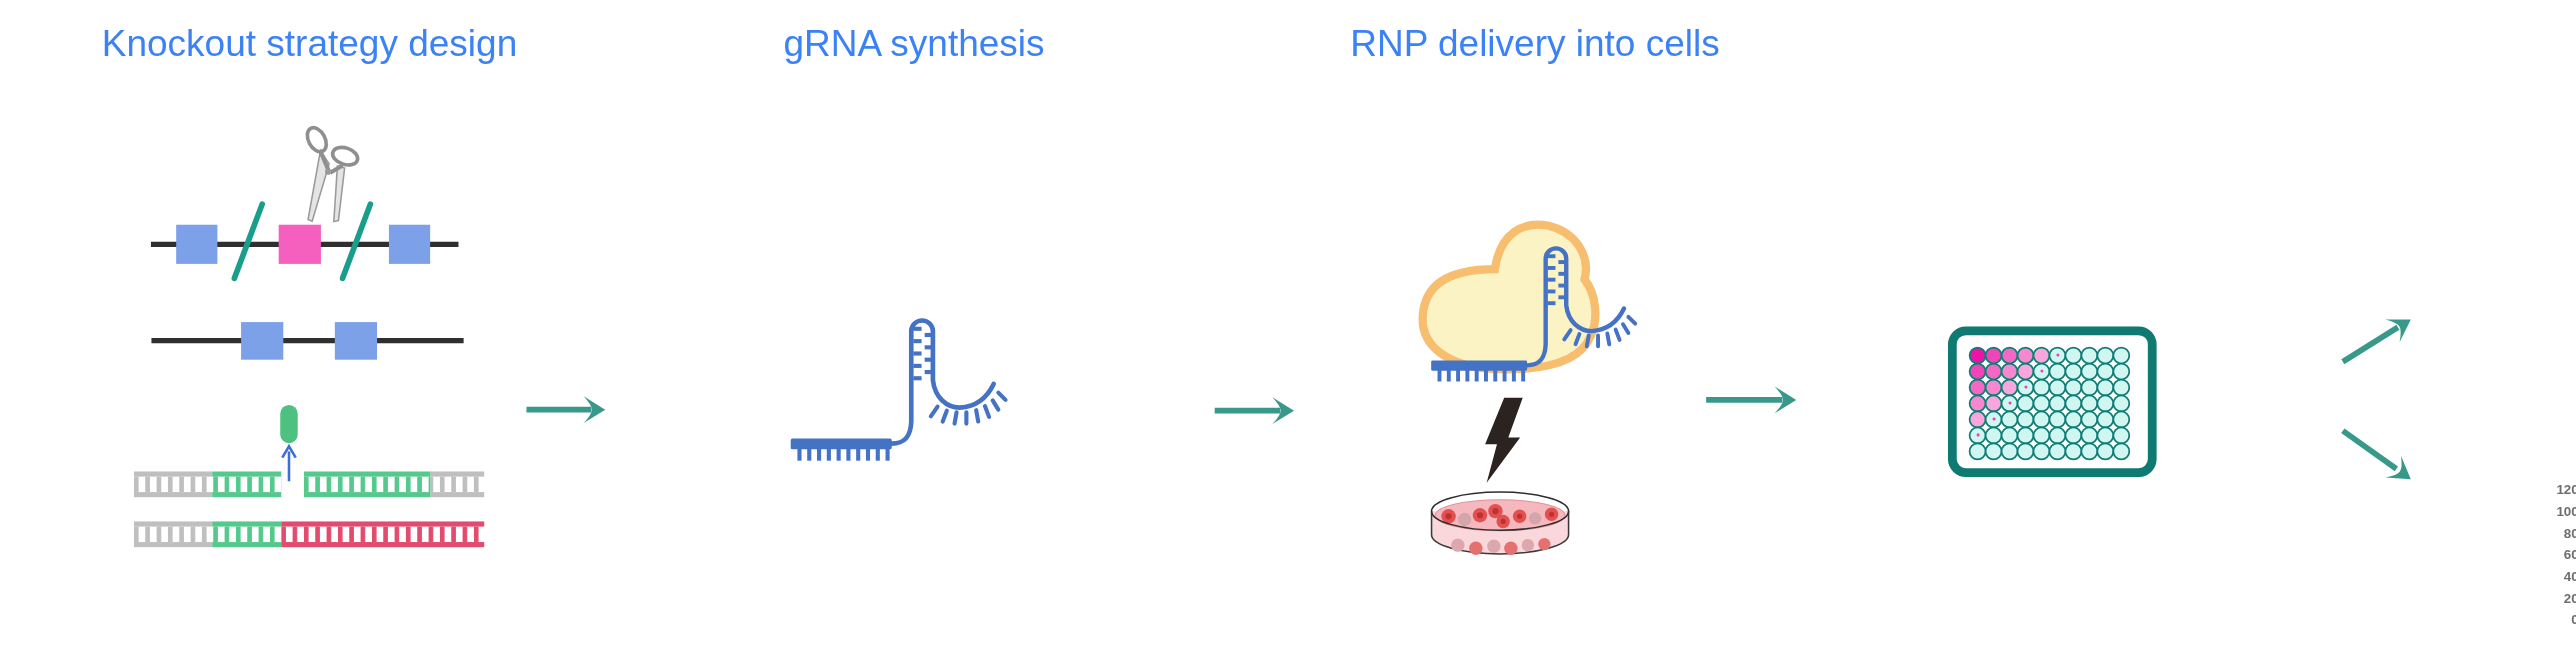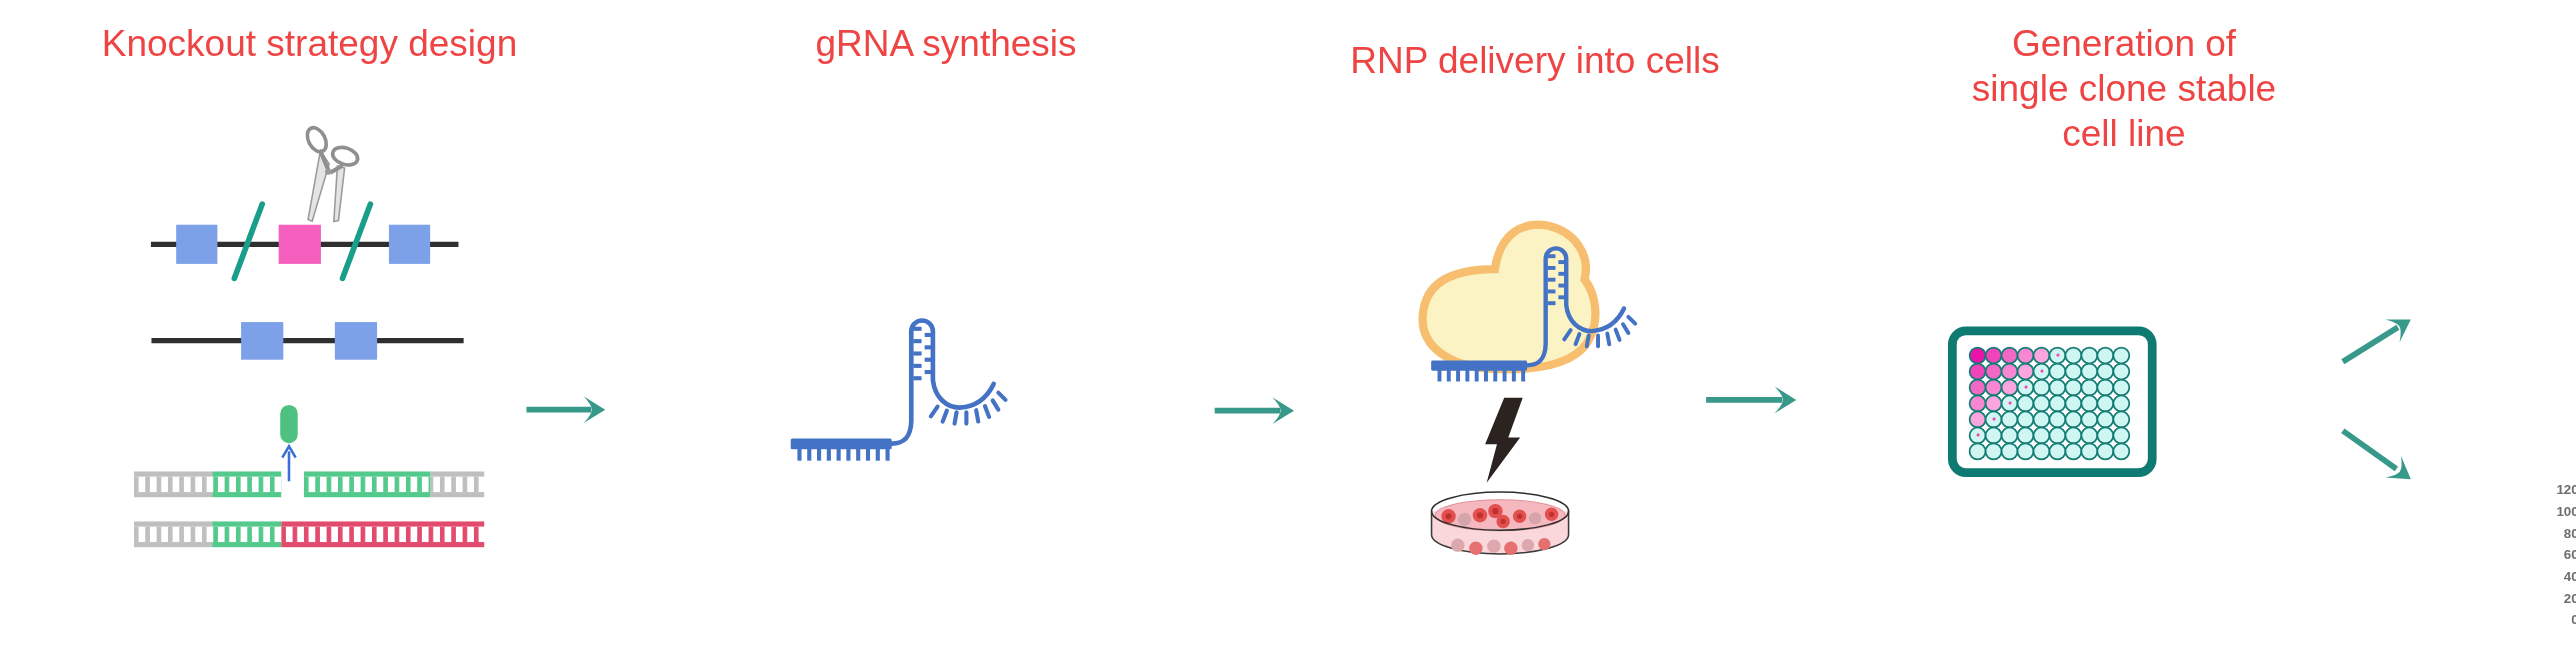--- a/index.html
+++ b/index.html
@@ -1,20 +1,20 @@
 <!DOCTYPE html>
 <html style="font-size:8.2px"><head>
 <meta charset="utf-8">
 <style>
   html,body{margin:0;padding:0;background:#ffffff;}
   body{width:2962px;height:672px;position:relative;overflow:hidden;
        font-family:"Liberation Sans",sans-serif;}
   .stage{position:absolute;left:0;top:0;width:2962px;height:672px;}
   svg.diagram{position:absolute;left:0;top:0;}
-  .step-title{position:absolute;text-align:center;color:#ef4444;
+  .step-title{position:absolute;text-align:center;color:#3b82f6;
               font-size:37px;line-height:45px;font-weight:400;}
   .step-title.small{font-size:35px;line-height:44px;}
 </style>
 </head>
 <body>
 
 <div class="stage">
 
   <svg class="diagram" width="2962" height="672" viewBox="0 0 5750 1304">
     <defs>
@@ -349,30 +349,25 @@
         <text x="5116.4" y="1248" text-anchor="middle" fill="#6E6E6E" font-size="26" font-weight="bold" font-family="&quot;Liberation Sans&quot;,sans-serif">02</text>
         <text x="5176" y="1248" text-anchor="middle" fill="#6E6E6E" font-size="26" font-weight="bold" font-family="&quot;Liberation Sans&quot;,sans-serif">03</text>
         <text x="5235.6" y="1248" text-anchor="middle" fill="#6E6E6E" font-size="26" font-weight="bold" font-family="&quot;Liberation Sans&quot;,sans-serif">04</text>
         <text x="5295.2" y="1248" text-anchor="middle" fill="#6E6E6E" font-size="26" font-weight="bold" font-family="&quot;Liberation Sans&quot;,sans-serif">05</text>
       </g>
   </svg>
 
   <div class="step-title" style="left:52px;top:20.6px;width:515px;">
     <div>Knockout strategy design</div>
   </div>
-  <div class="step-title" style="left:740px;top:20.6px;width:412px;">
+  <div class="step-title" style="left:708px;top:20.6px;width:412px;">
     <div>gRNA synthesis</div>
   </div>
-  <div class="step-title" style="left:1303px;top:20.6px;width:464px;margin-top:17px;">
+  <div class="step-title" style="left:1303px;top:20.6px;width:464px;">
     <div>RNP delivery into cells</div>
-  </div>
-  <div class="step-title" style="left:1892px;top:20.6px;width:464px;">
-    <div>Generation of</div>
-    <div>single clone stable</div>
-    <div>cell line</div>
   </div>
   <div class="step-title" style="left:2568px;top:80px;width:155px;">
     <div>QC</div>
   </div>
   <div class="step-title small" style="left:2538px;top:387px;width:361px;">
     <div>Expression &amp;</div>
     <div>functionality test</div>
   </div>
 
 </div>

